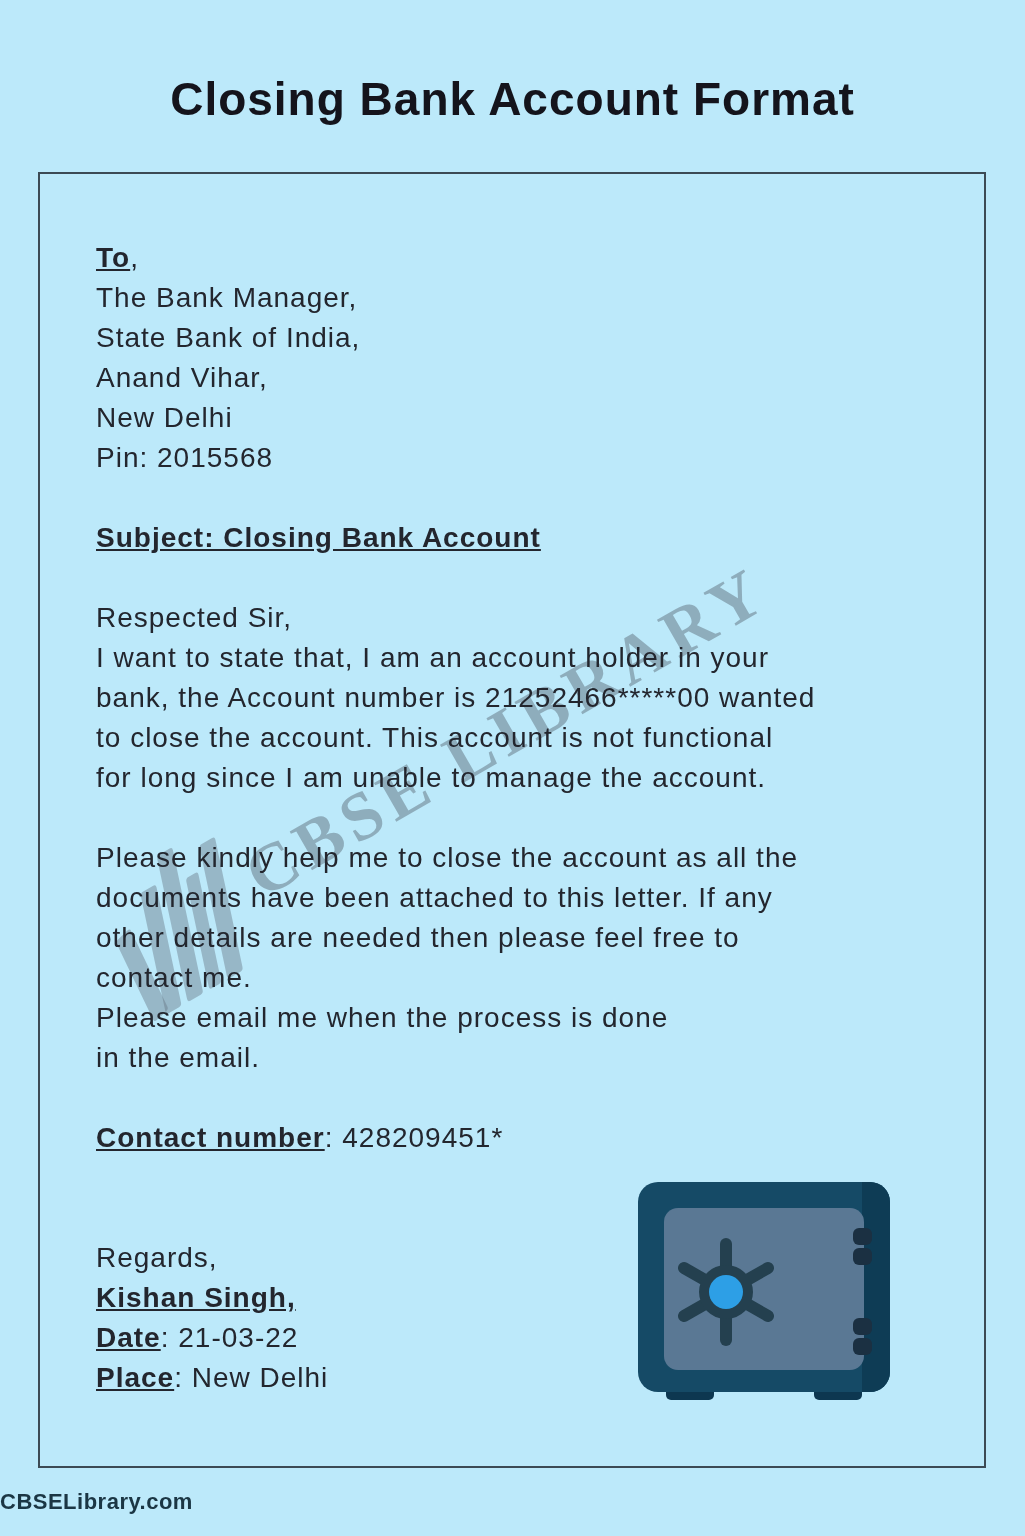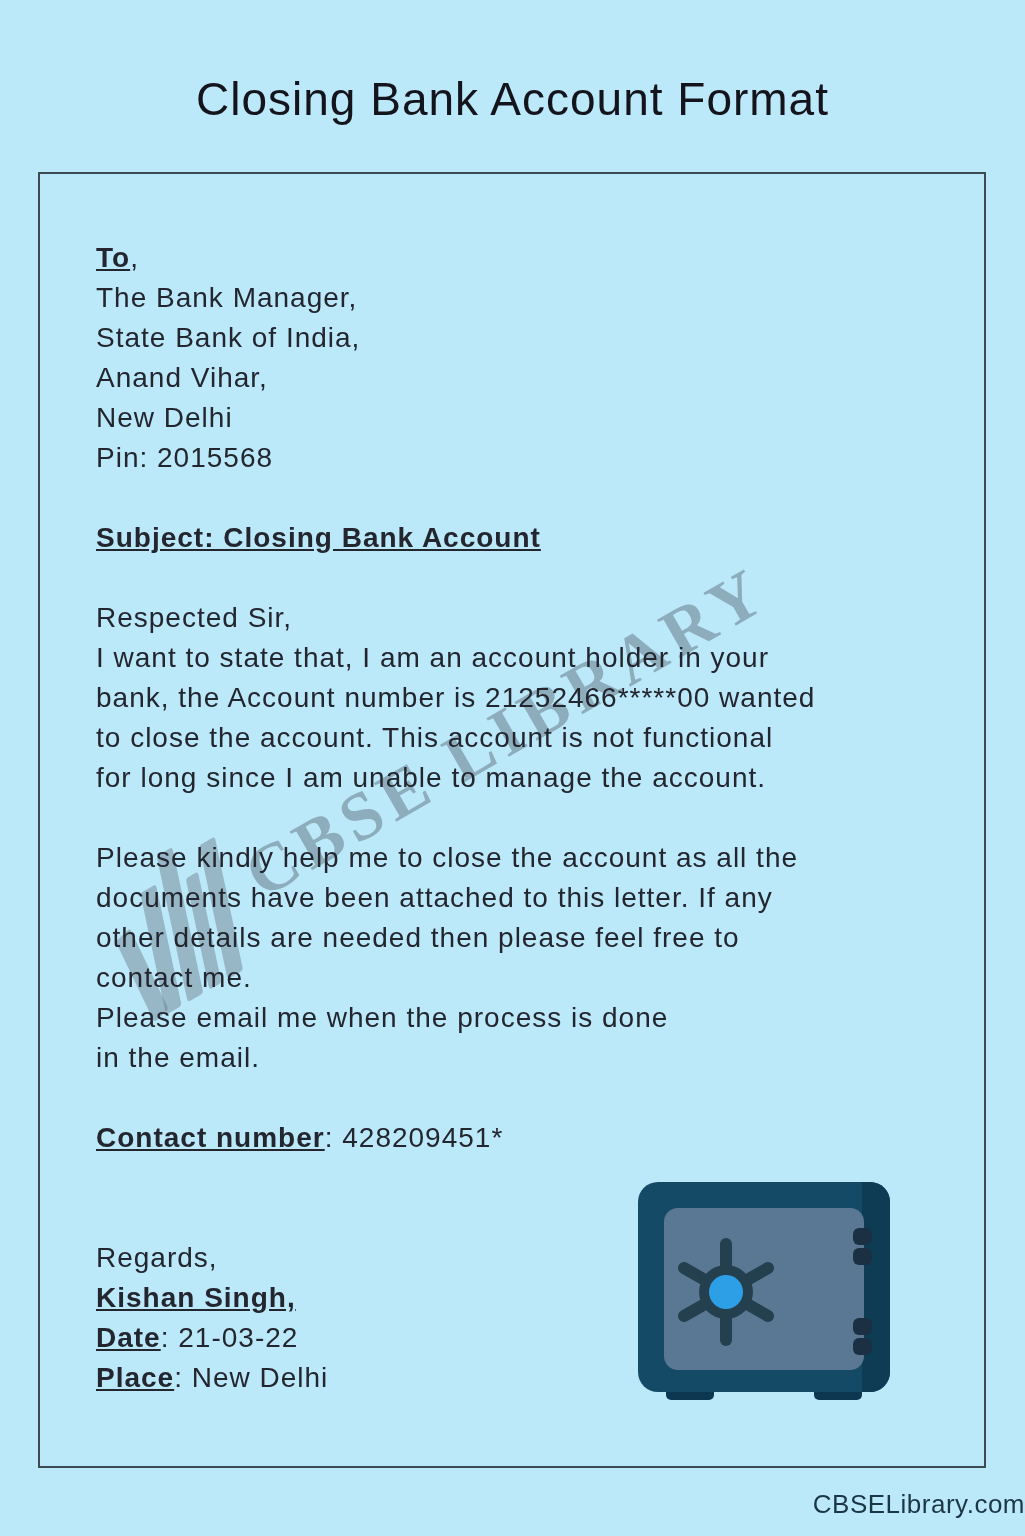--- a/index.html
+++ b/index.html
@@ -15,21 +15,21 @@
     font-family: "Liberation Sans", sans-serif;
     color: #23262e;
   }
   .page-title {
     position: absolute;
     top: 72px;
     left: 0;
     width: 1025px;
     text-align: center;
     font-size: 46px;
-    font-weight: 400;
+    font-weight: 700;
     letter-spacing: 1px;
     color: #14141c;
     margin: 0;
   }
   .letter-box {
     position: absolute;
     left: 38px;
     top: 172px;
     width: 944px;
     height: 1292px;
@@ -92,24 +92,25 @@
     position: absolute;
     left: 638px;
     top: 1182px;
     z-index: 3;
   }
   .page-footer {
     position: absolute;
     left: 0;
     top: 1489px;
     width: 1025px;
-    text-align: right;
-    font-size: 26px;
+    text-align: left;
+    font-size: 22px;
     letter-spacing: 0.5px;
     color: #1b3644;
+    font-weight: bold;
   }
 </style>
 </head>
 <body>
 
 <h1 class="page-title">Closing Bank Account Format</h1>
 
 <div class="letter-box"></div>
 
 <div class="watermark">

